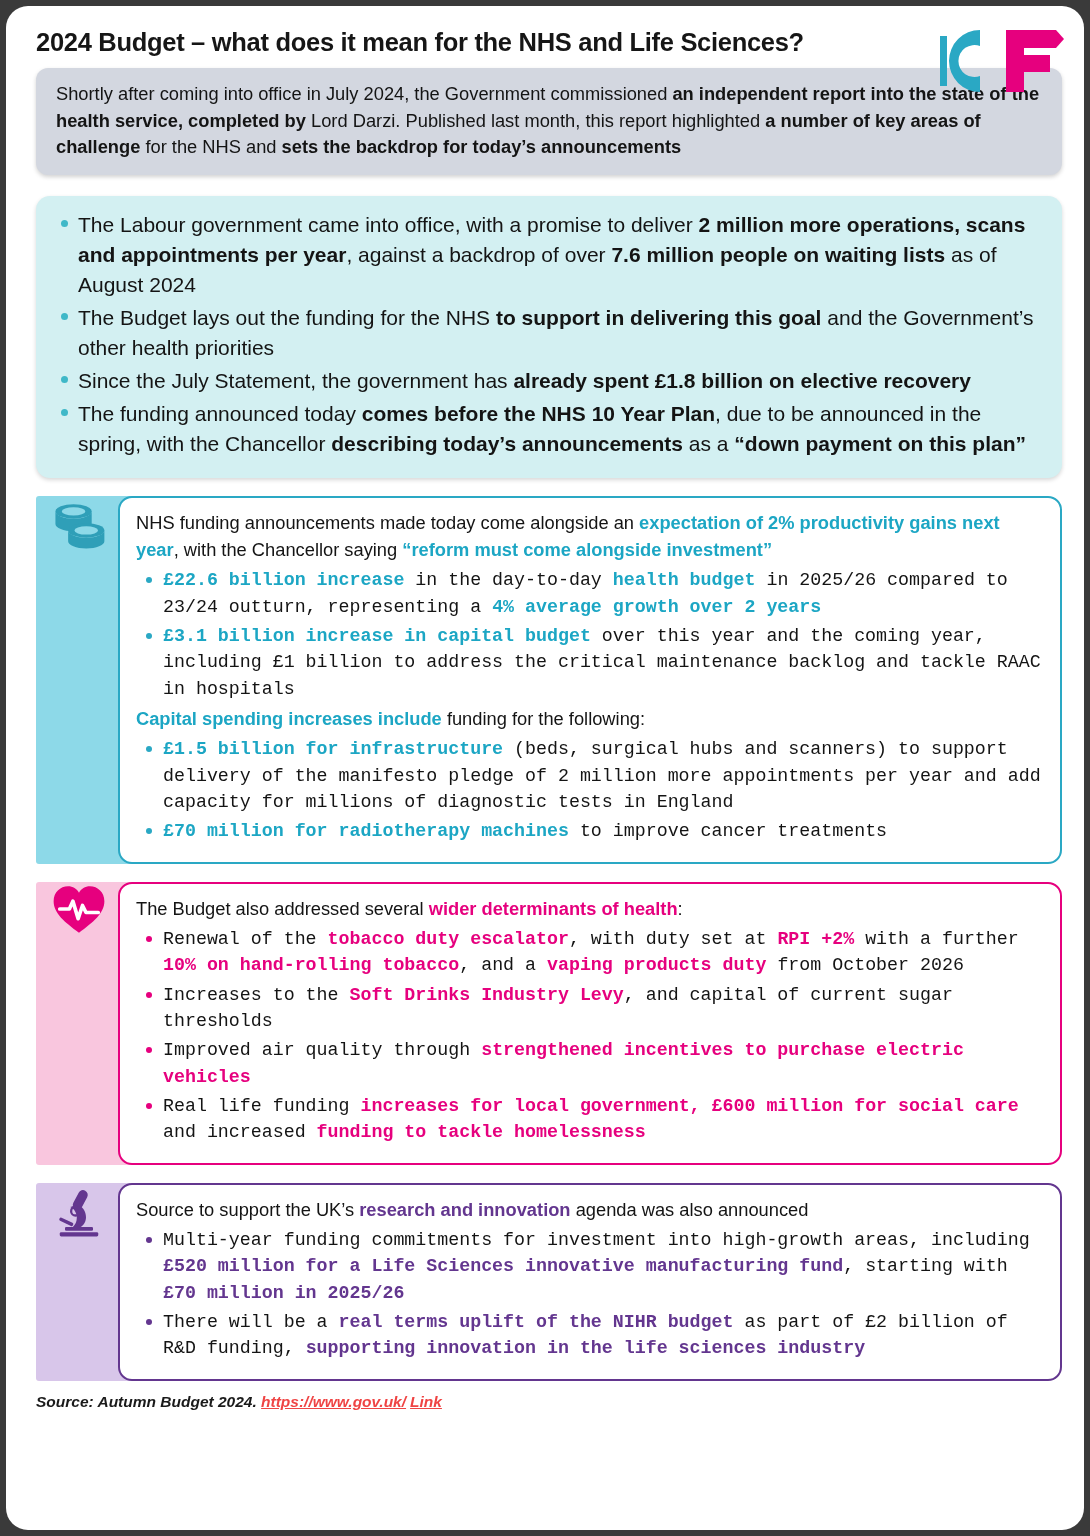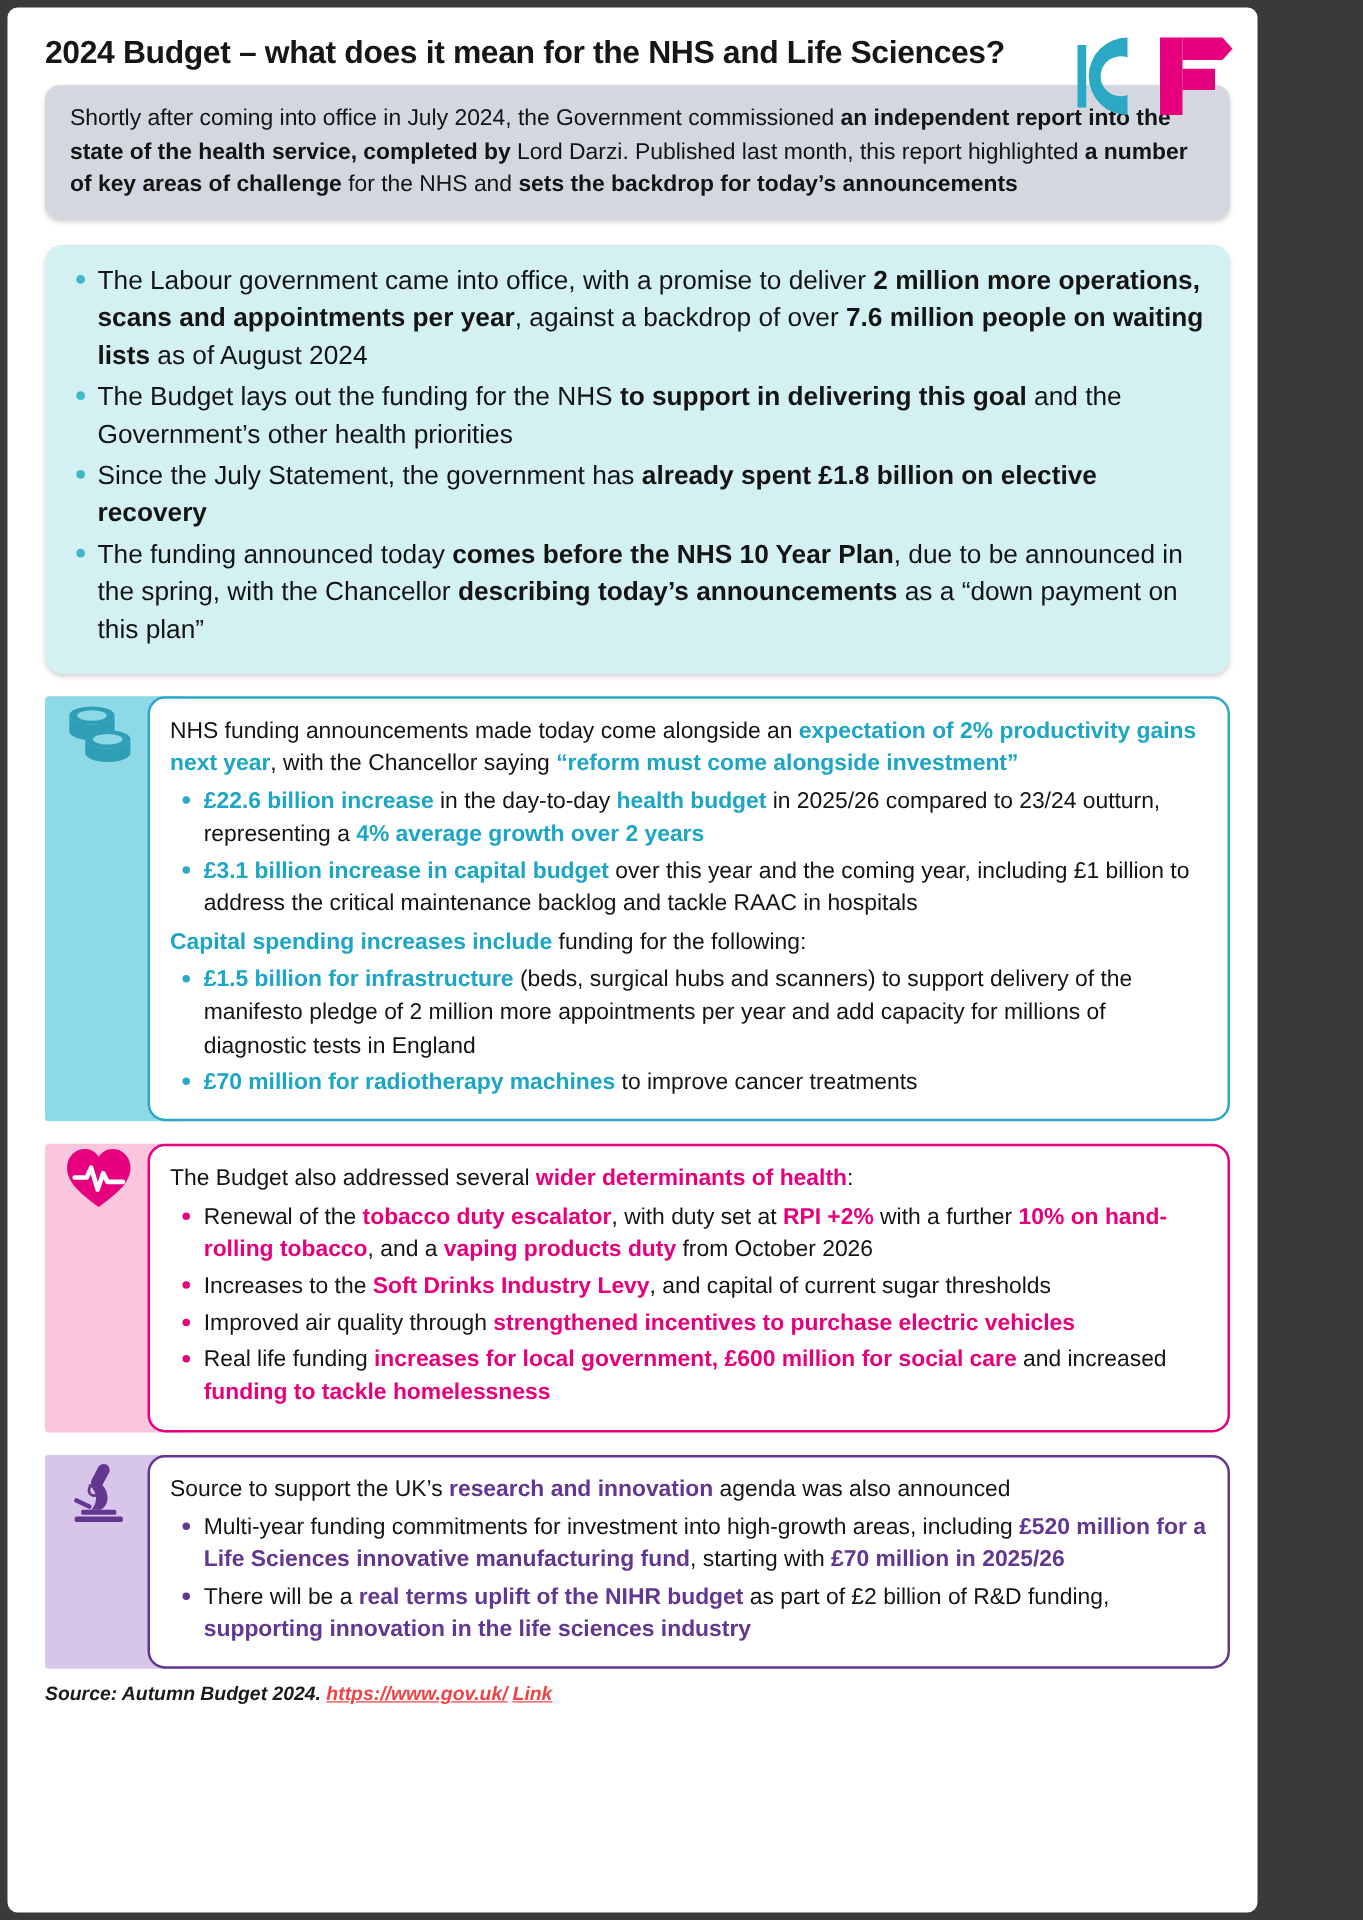--- a/index.html
+++ b/index.html
@@ -10,24 +10,24 @@
   body {
     width: 1090px;
     height: 1536px;
     font-family: "Liberation Sans", sans-serif;
     overflow: hidden;
   }
   .page {
     position: absolute;
     left: 6px;
     top: 6px;
-    width: 1000px;
+    width: 1078px;
     height: 1524px;
     background: #ffffff;
-    border-radius: 8px;
+    border-radius: 22px;
     box-sizing: border-box;
     padding: 0;
     overflow: hidden;
   }
 
   
   .header {
     position: relative;
     padding: 22px 28px 4px 30px;
   }
@@ -133,20 +133,21 @@
     margin: 0;
     padding: 0;
   }
   .card ul > li {
     position: relative;
     padding-left: 27px;
     font-size: 18.3px;
     line-height: 1.44;
     color: #141414;
     margin-bottom: 3px;
+    font-family: Liberation Mono, monospace;
   }
   .card ul > li::before {
     content: "";
     position: absolute;
     left: 10px;
     top: 10px;
     width: 6px;
     height: 6px;
     border-radius: 50%;
   }
@@ -211,21 +212,21 @@
 
   <div class="grey-box">
     <span>Shortly after coming into office in July 2024, the Government commissioned </span><b>an independent report into the state of the health service, completed by </b><span>Lord Darzi. Published last month, this report highlighted </span><b>a number of key areas of challenge</b><span> for the NHS and </span><b>sets the backdrop for today’s announcements</b>
   </div>
 
   <div class="blue-box">
     <ul class="bl" id="intro-list">
         <li><span>The Labour government came into office, with a promise to deliver </span><span style="font-weight: bold;">2 million more operations, scans and appointments per year</span><span>, against a backdrop of over </span><span style="font-weight: bold;">7.6 million people on waiting lists</span><span> as of August 2024</span></li>
         <li><span>The Budget lays out the funding for the NHS </span><span style="font-weight: bold;">to support in delivering this goal</span><span> and the Government’s other health priorities</span></li>
         <li><span>Since the July Statement, the government has </span><span style="font-weight: bold;">already spent £1.8 billion on elective recovery</span></li>
-        <li><span>The funding announced today </span><span style="font-weight: bold;">comes before the NHS 10 Year Plan</span><span>, due to be announced in the spring, with the Chancellor </span><span style="font-weight: bold;">describing today’s announcements</span><span> as a </span><span style="font-weight: normal;">“down payment on this plan”</span></li>
+        <li><span>The funding announced today </span><span style="font-weight: bold;">comes before the NHS 10 Year Plan</span><span>, due to be announced in the spring, with the Chancellor </span><span style="font-weight: bold;">describing today’s announcements</span><span> as a </span><span style="font-weight: bold;">“down payment on this plan”</span></li>
       </ul>
   </div>
 
   <div id="sections-host">
       <div class="section sec-teal">
         <div class="band"></div>
         <div class="icon-wrap">
           <svg viewBox="0 0 64 64" width="58" height="58">
             <g fill="#2f9fb8">
               <ellipse cx="26" cy="17" rx="20" ry="8"></ellipse>

